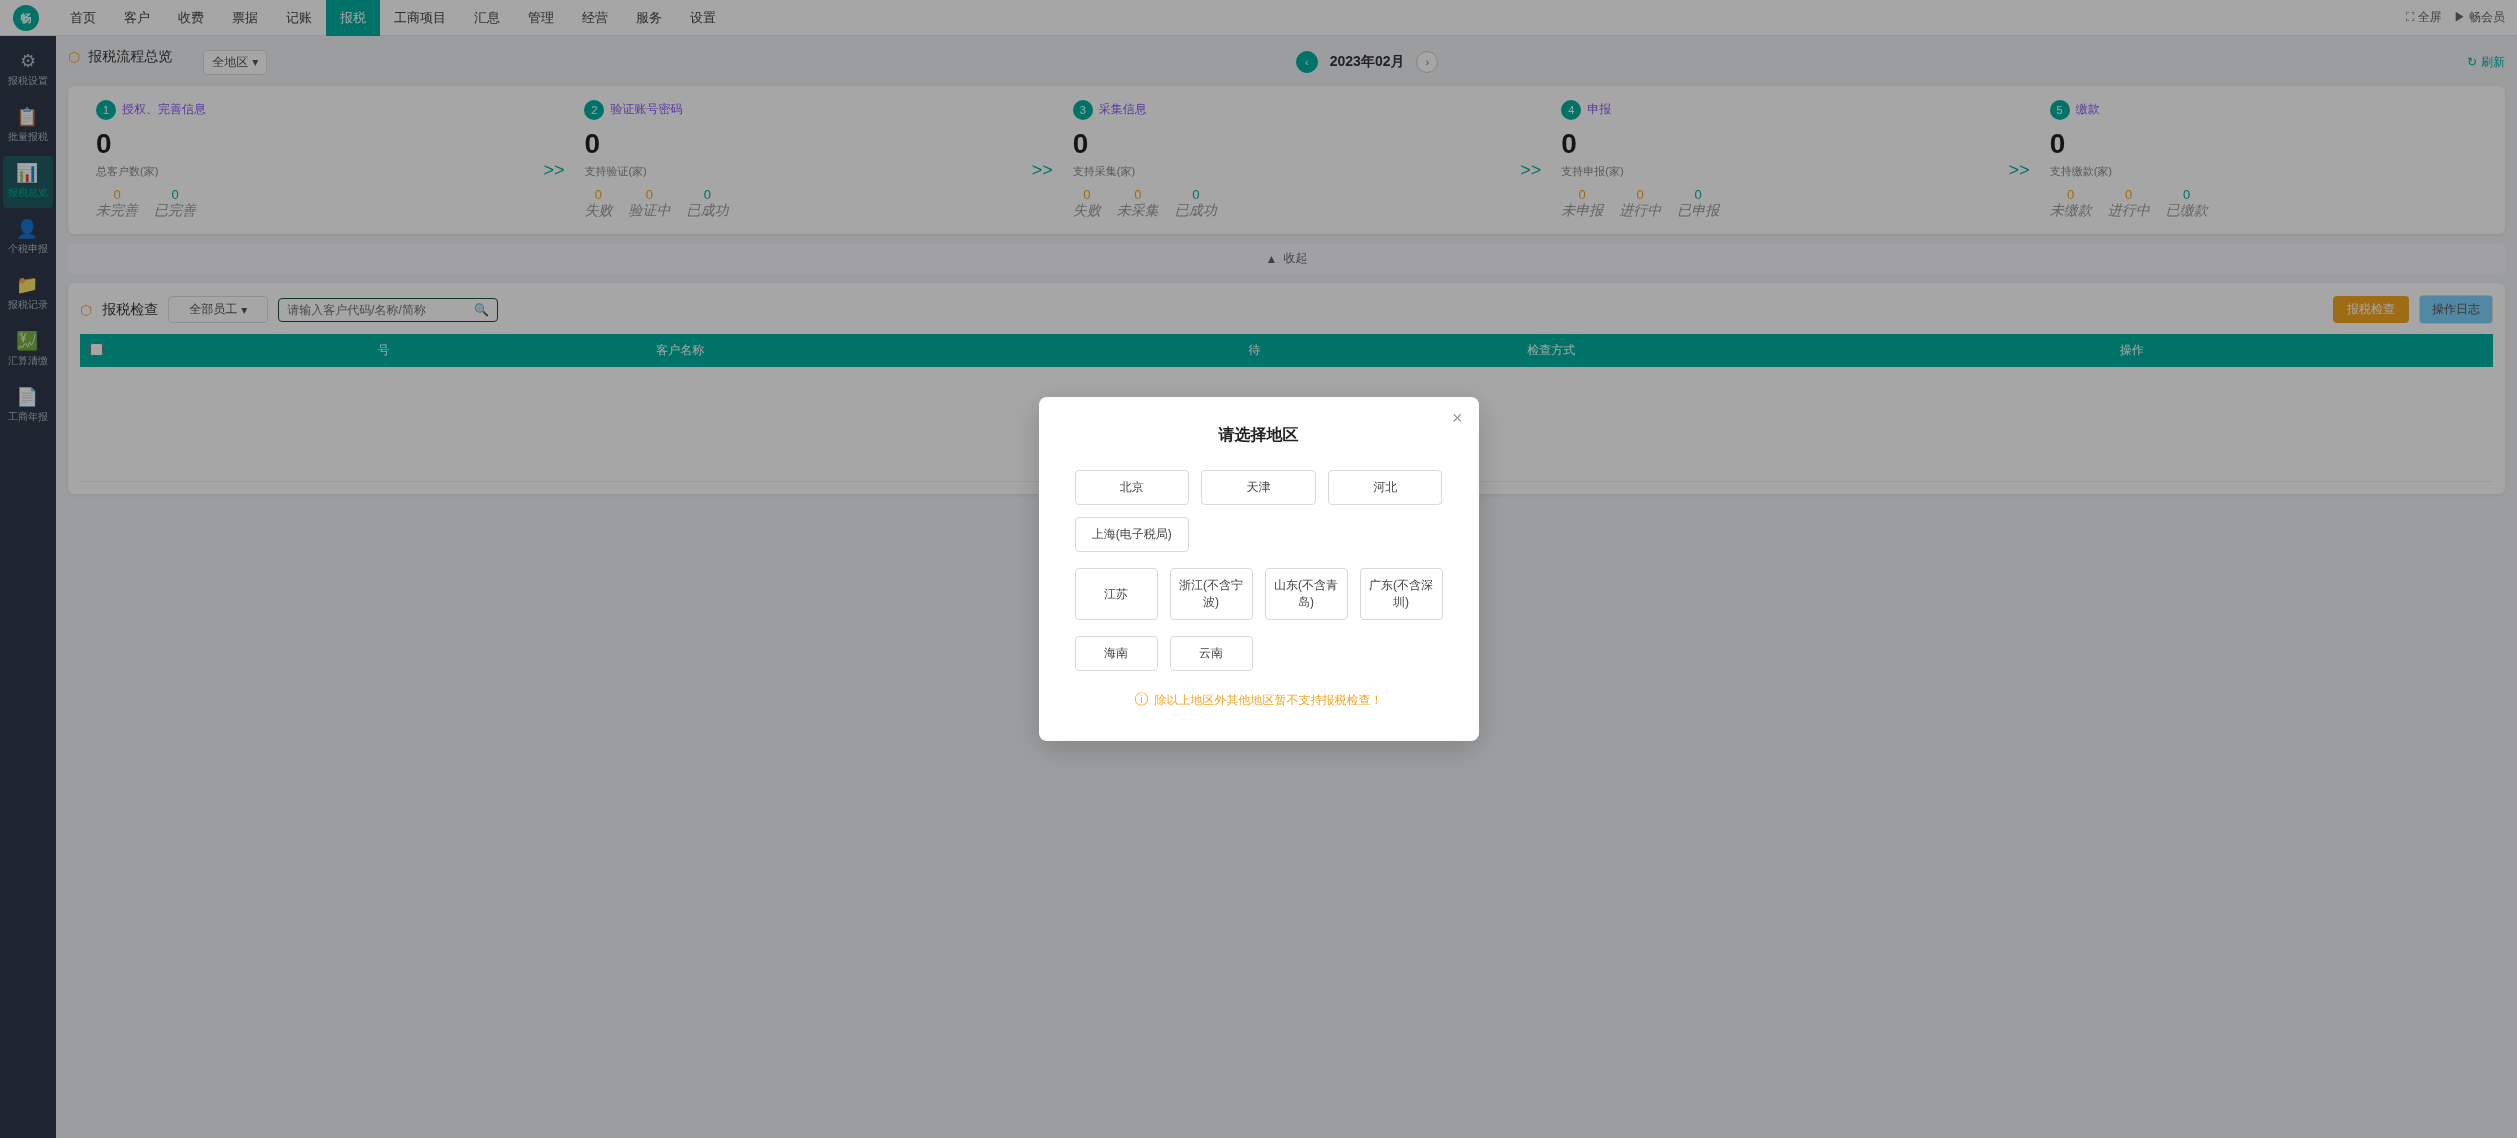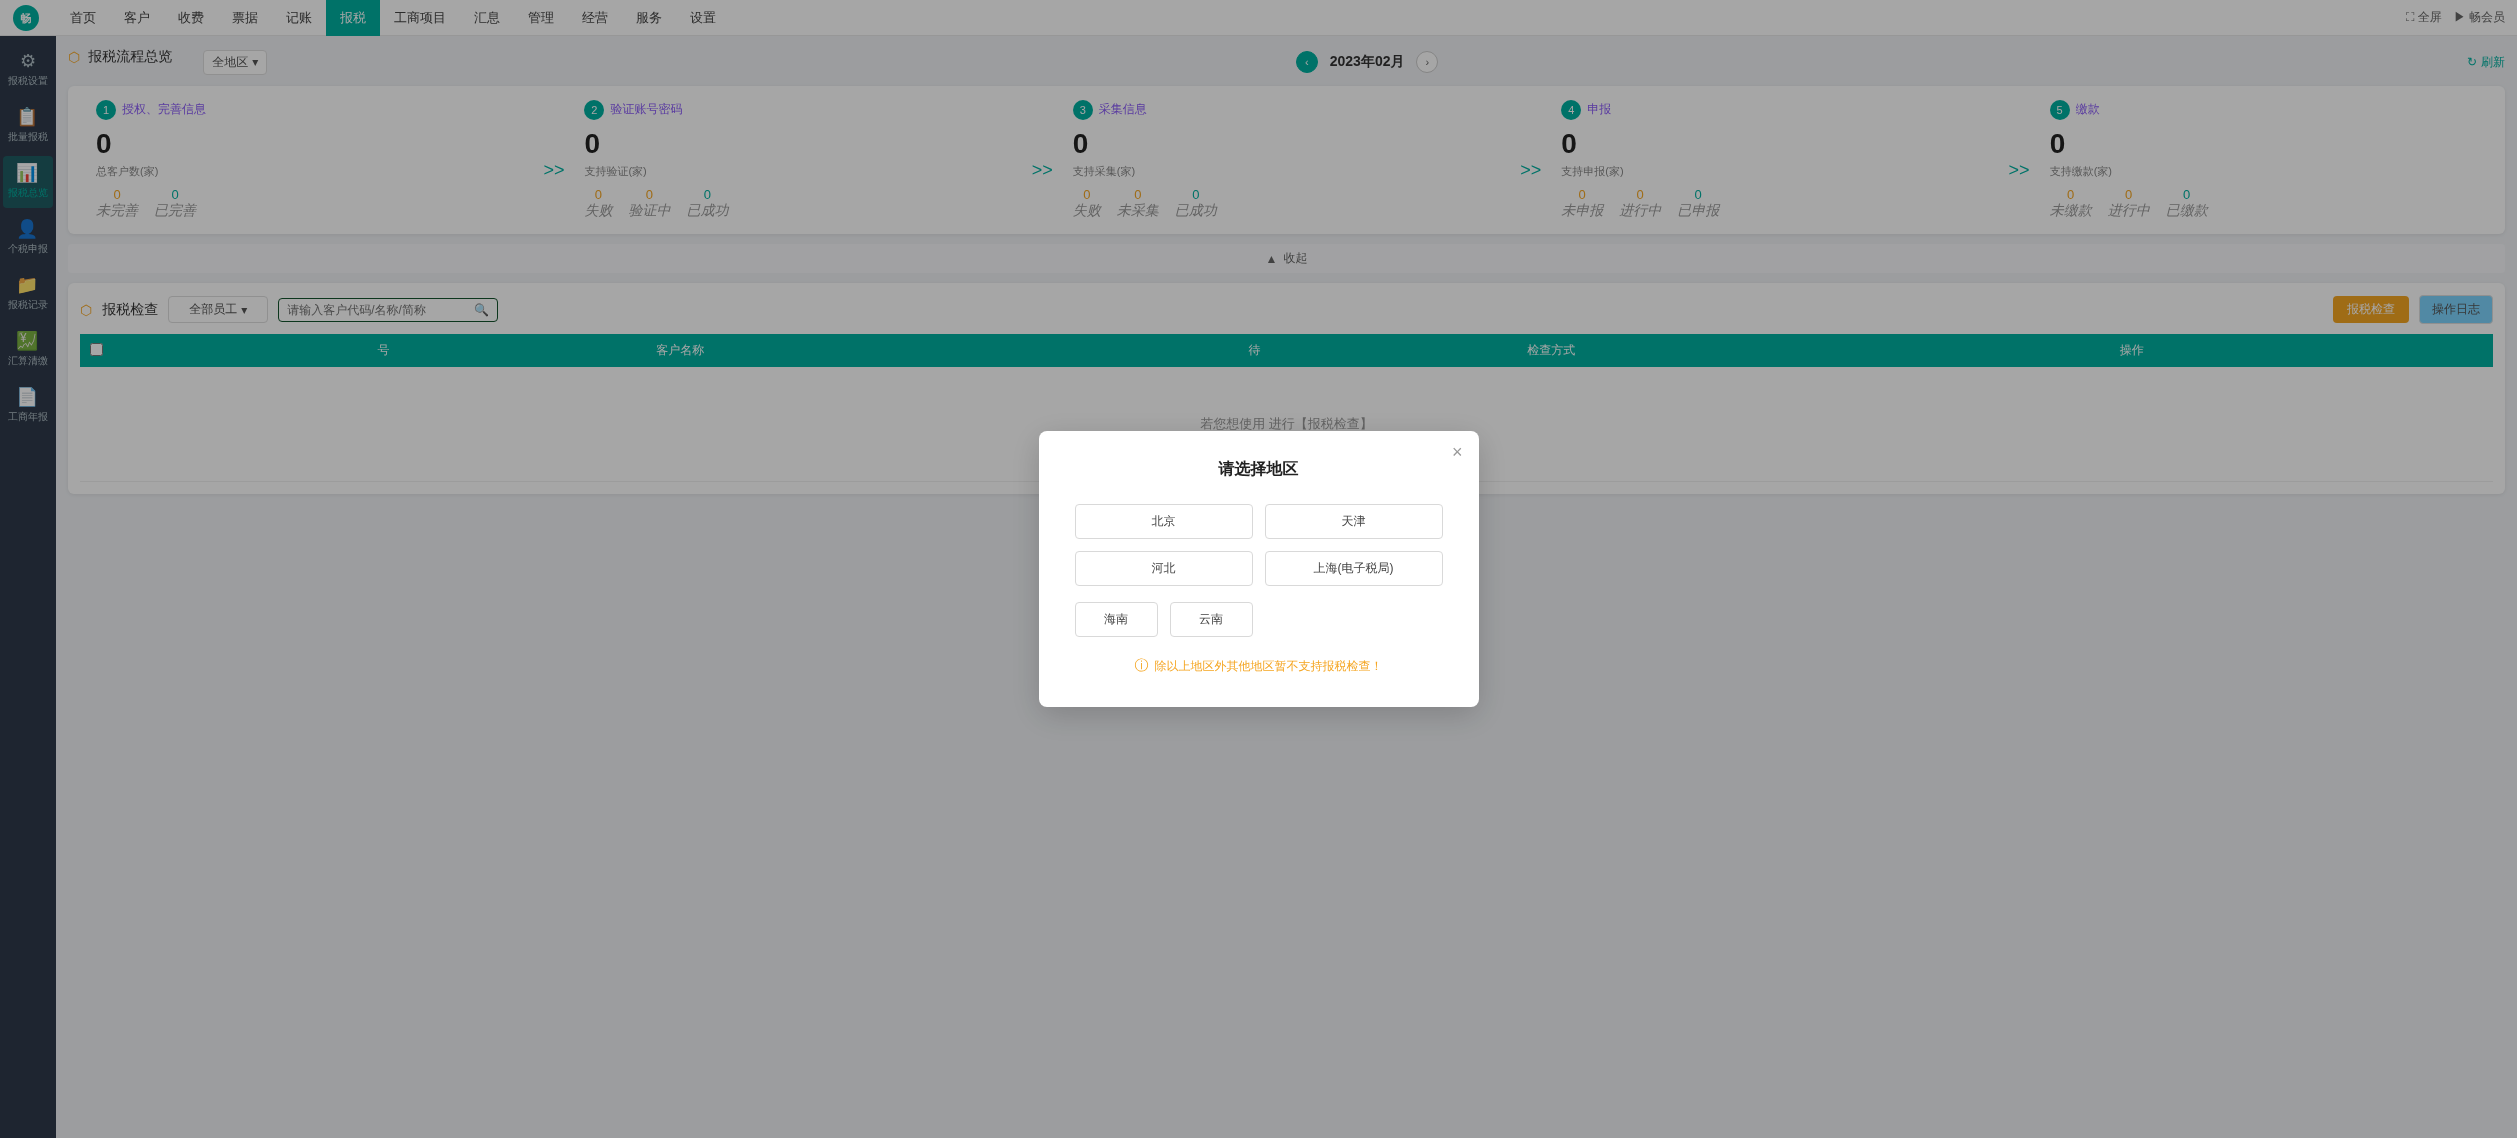--- a/index.html
+++ b/index.html
@@ -347,21 +347,21 @@
       right: 16px;
       font-size: 18px;
       color: #999;
       cursor: pointer;
       background: none;
       border: none;
       line-height: 1;
     }
     .region-grid {
       display: grid;
-      grid-template-columns: repeat(2, 1fr);
+      grid-template-columns: repeat(3, 1fr);
       gap: 12px;
       margin-bottom: 16px;
     }
     .region-grid-row2 {
       display: grid;
       grid-template-columns: repeat(4, 1fr);
       gap: 12px;
       margin-bottom: 16px;
     }
     .region-grid-row3 {
@@ -654,20 +654,26 @@
     <button class="modal-close">×</button>
     <div class="modal-title">请选择地区</div>
 
     <div class="region-grid">
       <button class="region-btn">北京</button>
       <button class="region-btn">天津</button>
       <button class="region-btn">河北</button>
       <button class="region-btn">上海(电子税局)</button>
     </div>
 
+    <div class="region-grid-row2">
+      <button class="region-btn">江苏</button>
+      <button class="region-btn">浙江(不含宁波)</button>
+      <button class="region-btn">山东(不含青岛)</button>
+      <button class="region-btn">广东(不含深圳)</button>
+    </div>
 
     <div class="region-grid-row3">
       <button class="region-btn">海南</button>
       <button class="region-btn">云南</button>
       <span class="region-btn-empty"></span>
       <span class="region-btn-empty"></span>
     </div>
 
     <div class="modal-warning">
       <span class="warning-icon">ⓘ</span>

